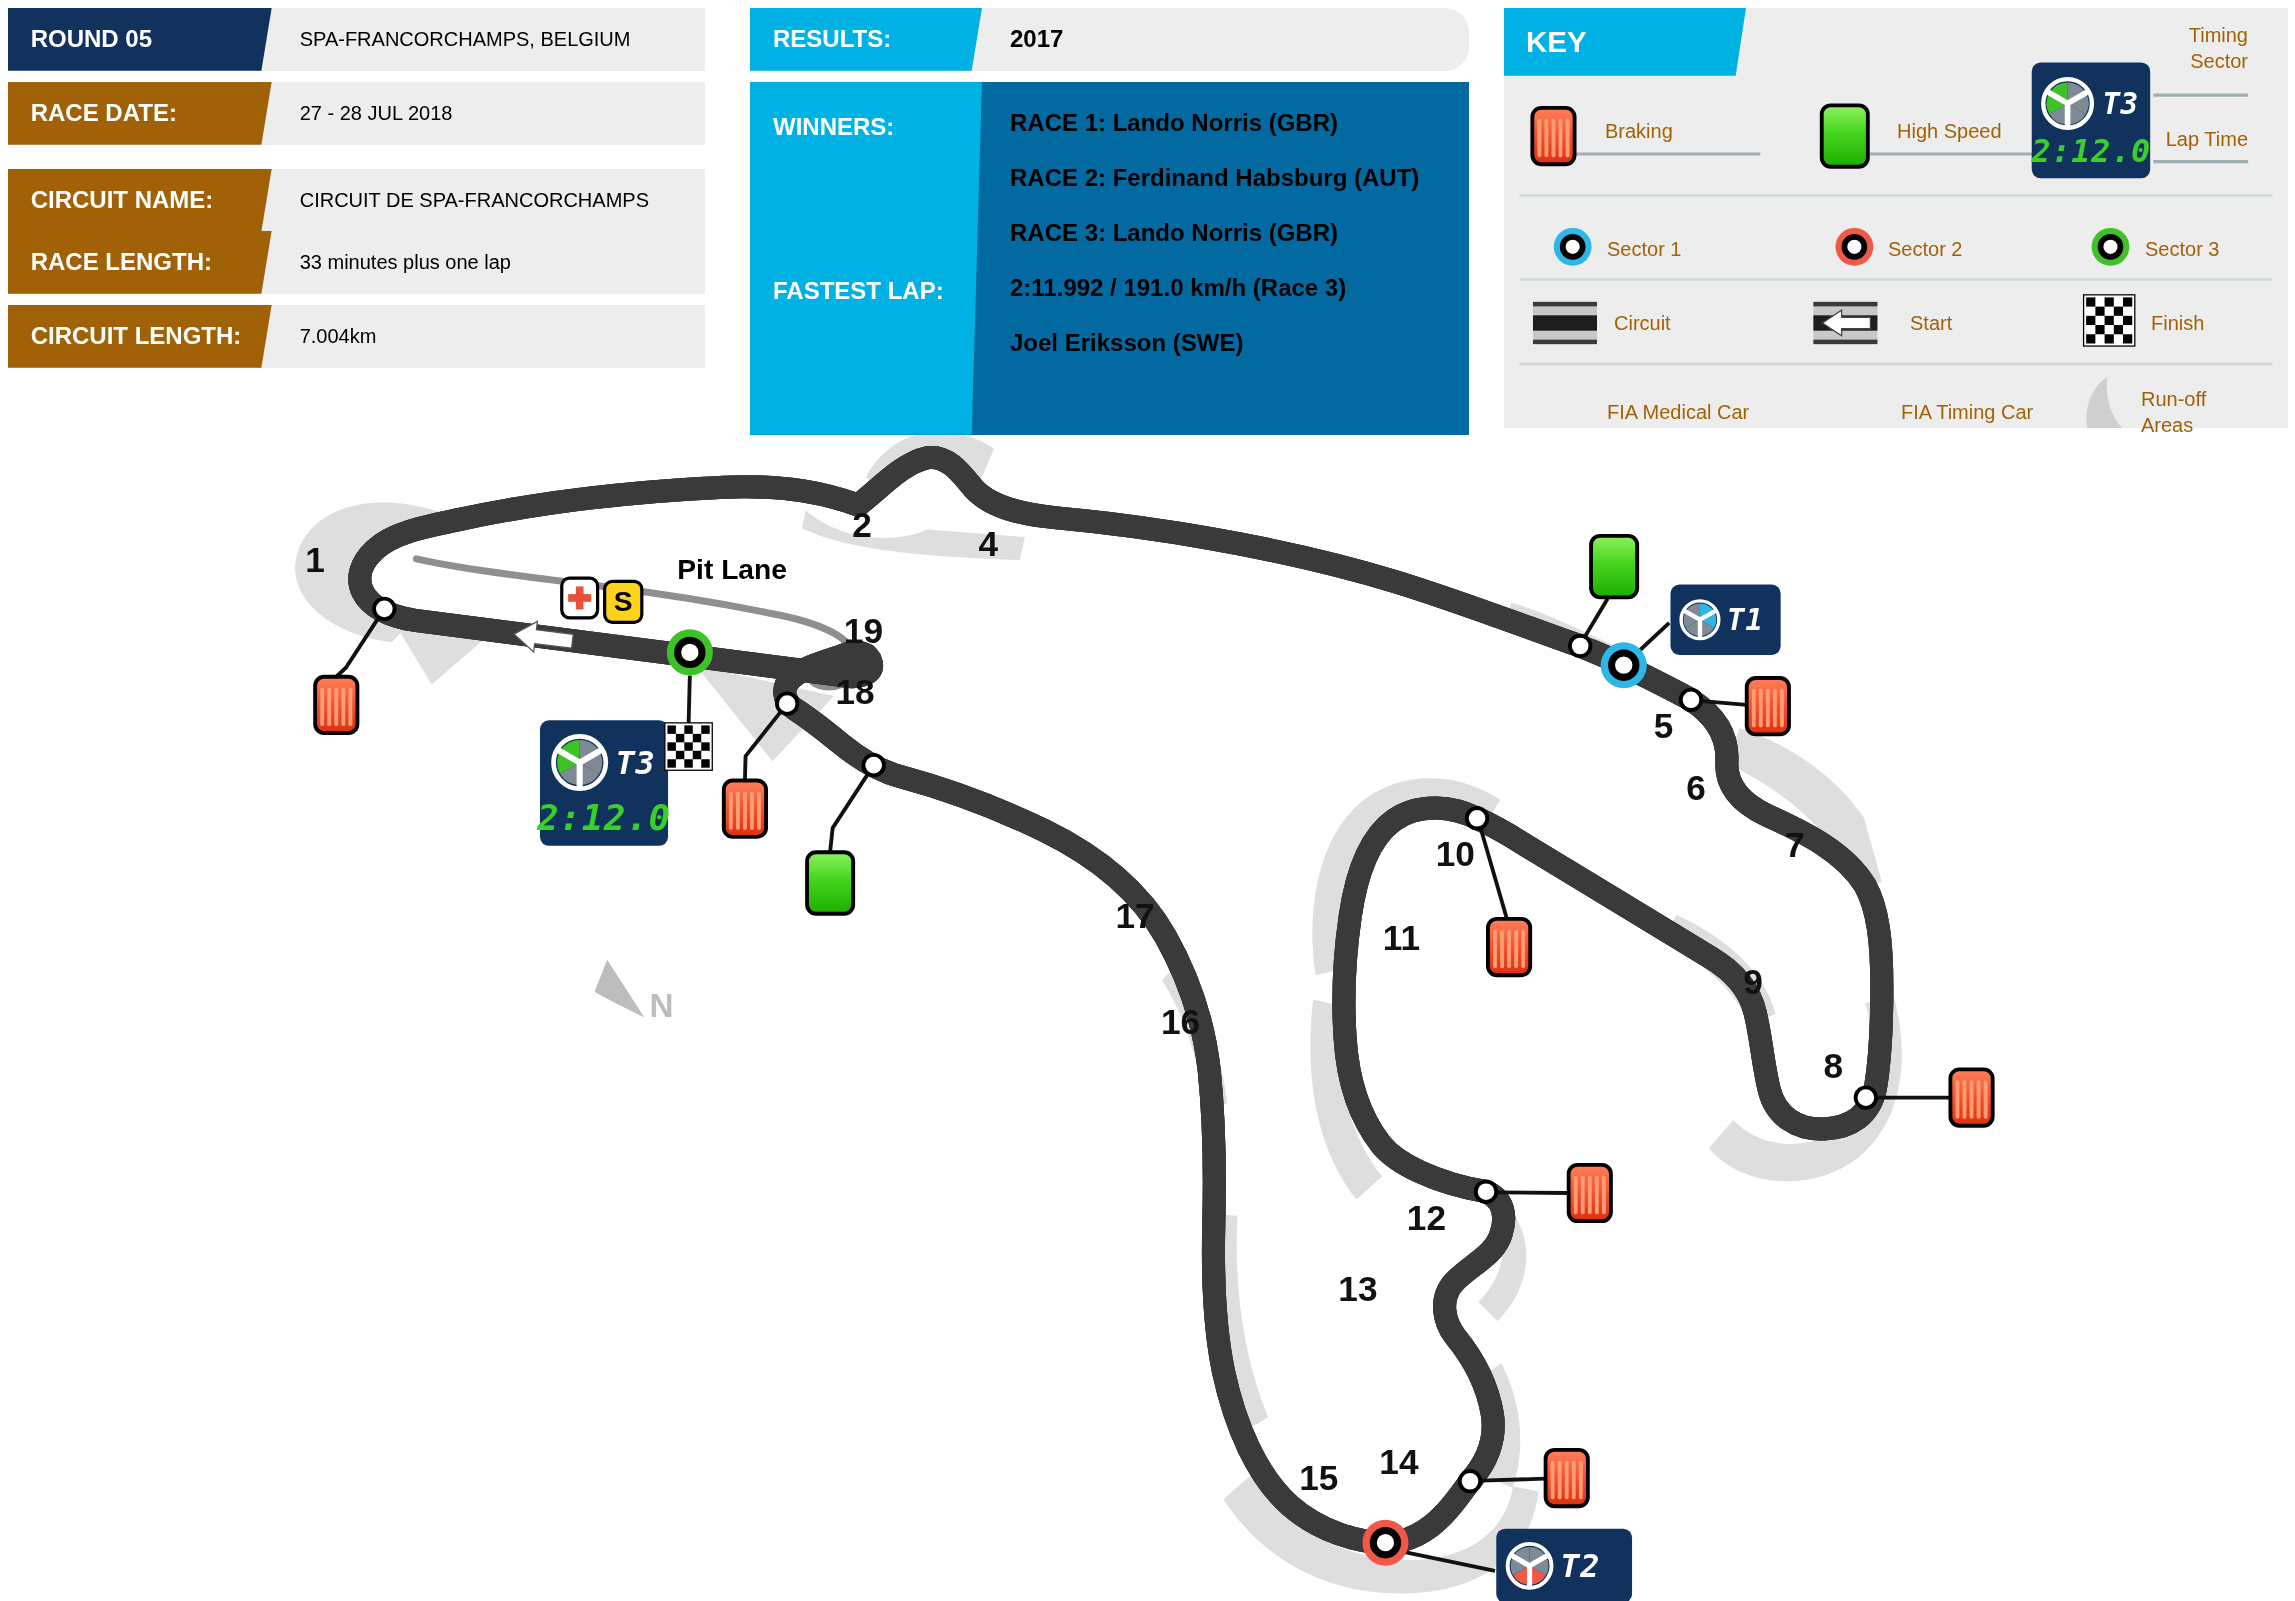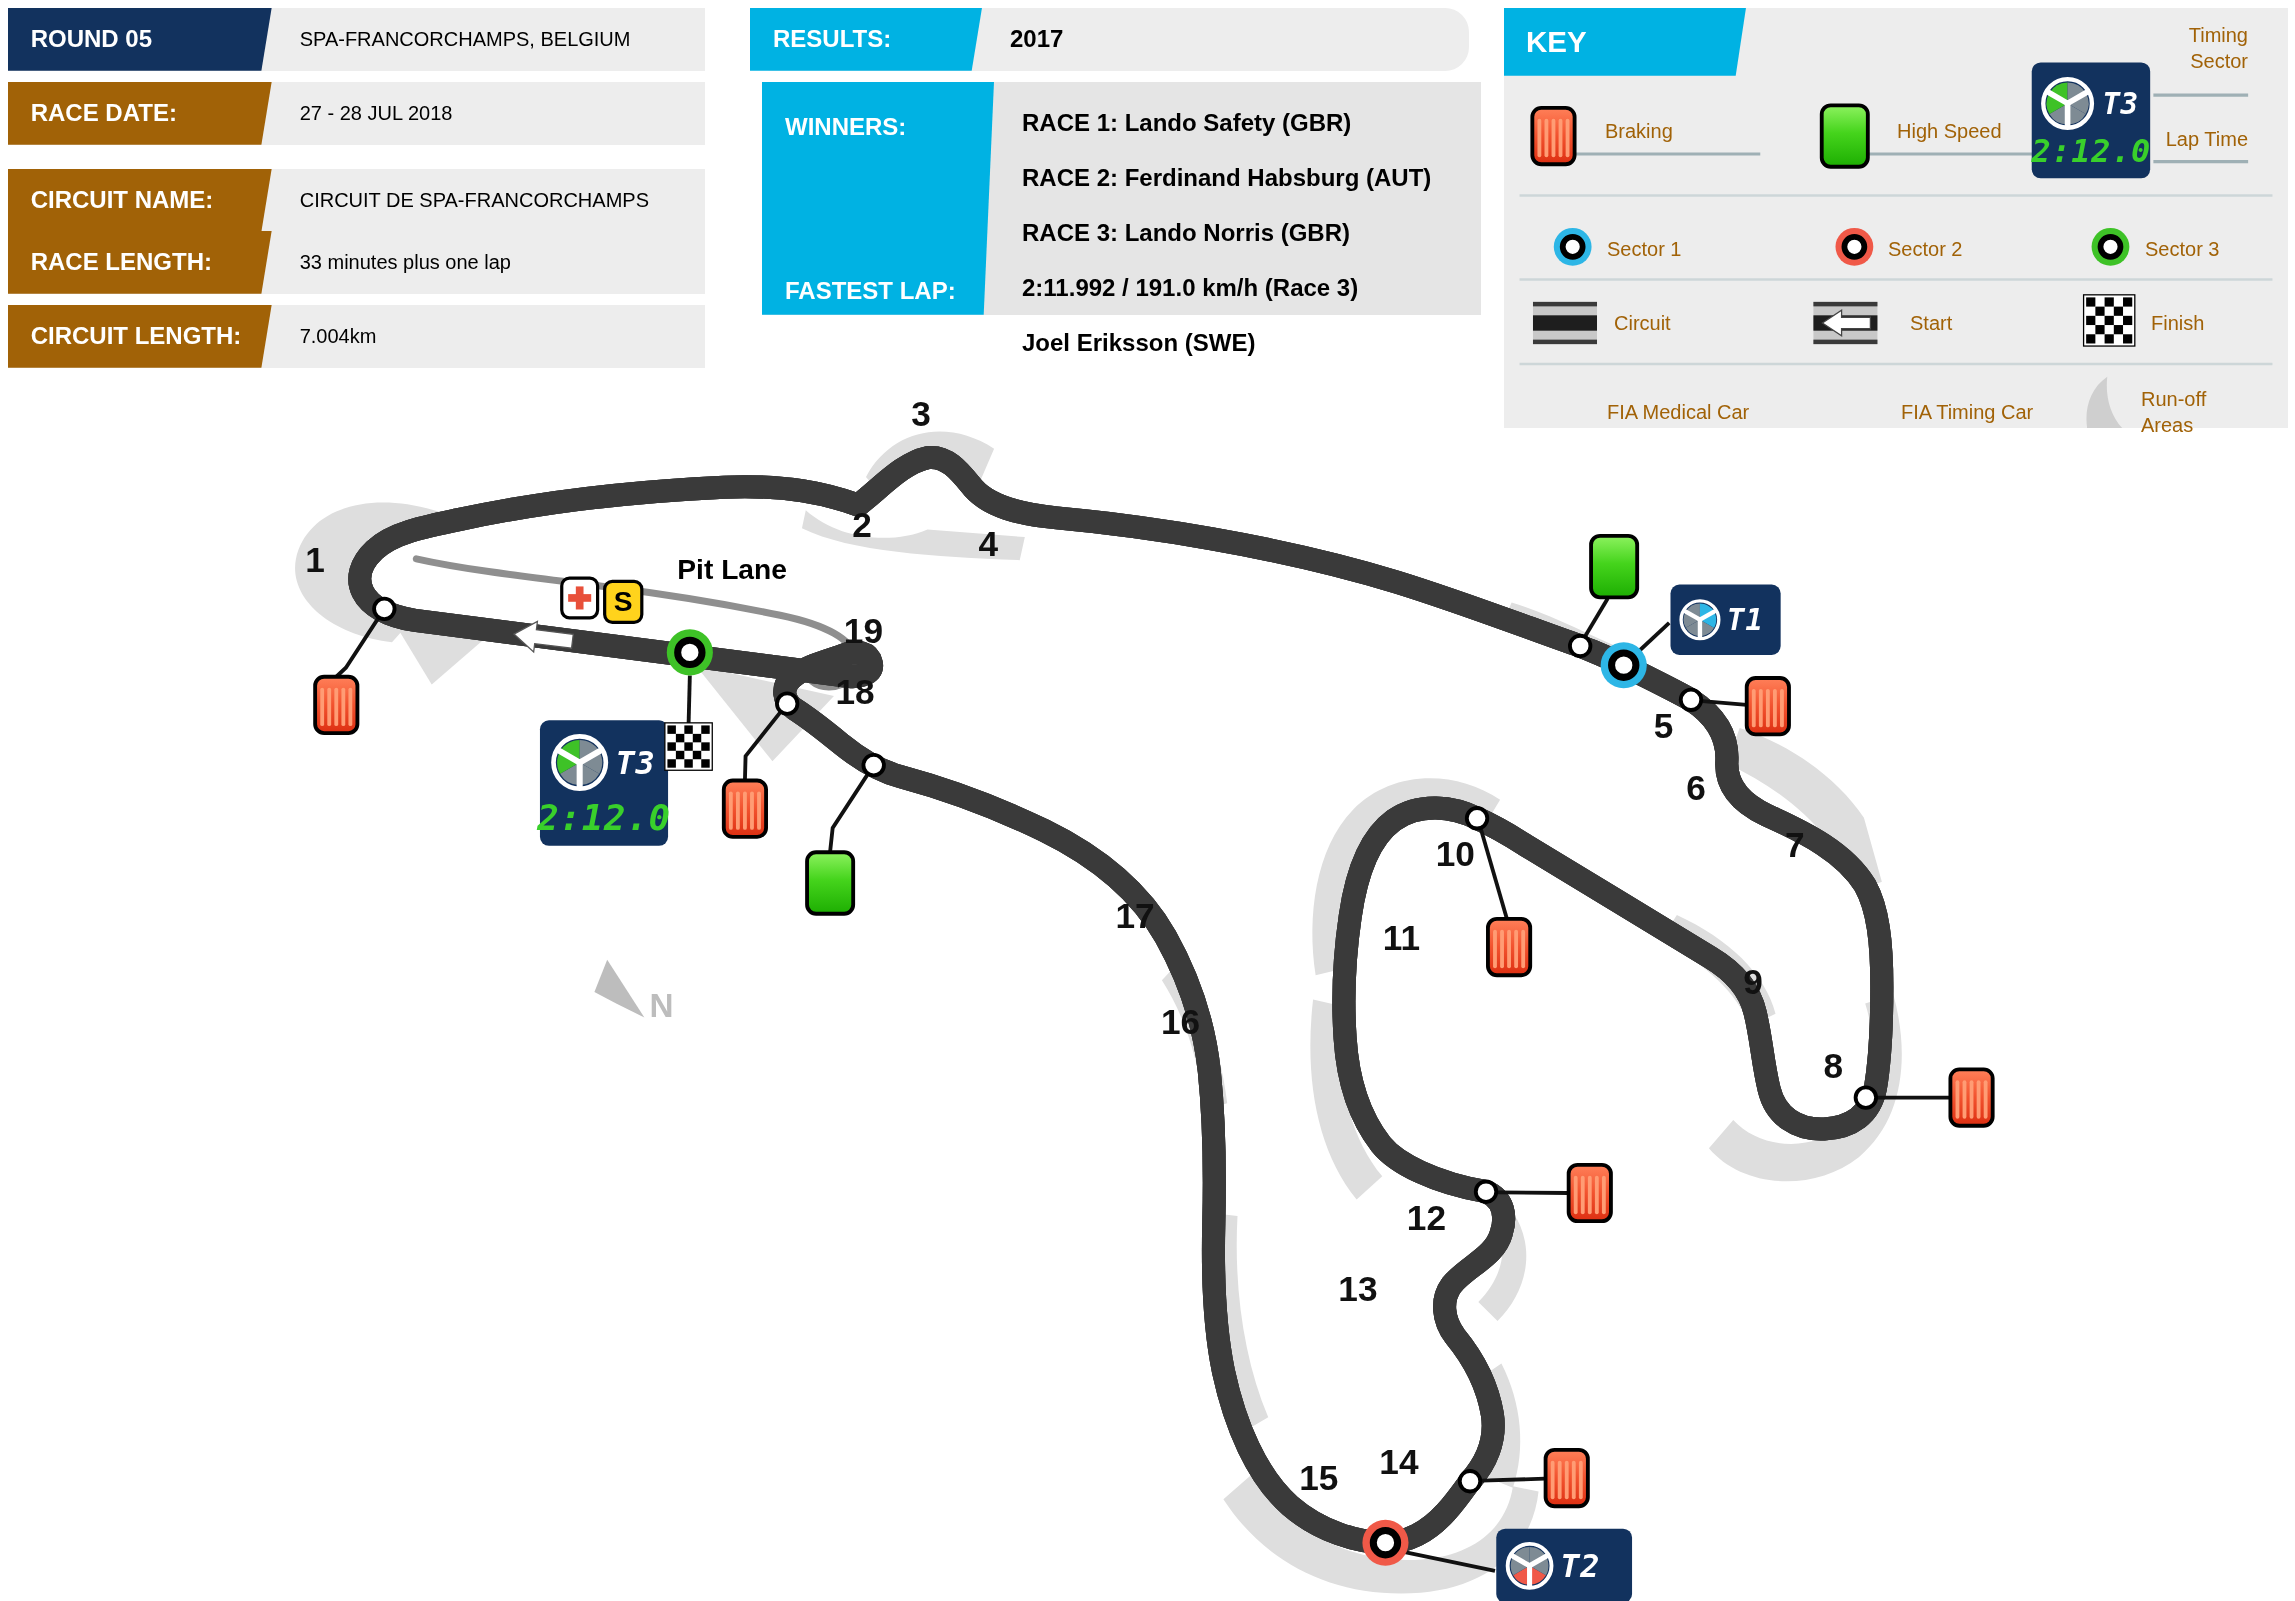--- a/index.html
+++ b/index.html
@@ -10,21 +10,21 @@
   .irow{position:absolute;left:0;width:697px;height:63px;background:#ededed;}
   .lab{position:absolute;left:0;top:0;height:100%;width:264px;display:flex;align-items:center;
        padding-left:23px;box-sizing:border-box;color:#fff;font-size:24px;font-weight:700;
        clip-path:polygon(0 0,100% 0,calc(100% - 10.3px) 100%,0 100%);}
   .lab.navy{background:#12325e;} .lab.cyan{background:#a16207;}
   .val{position:absolute;left:264px;top:0;right:0;height:100%;display:flex;align-items:center;
        padding-left:28px;color:#000000;font-size:20px;font-weight:400;}
   
   #results{position:absolute;left:750px;top:7.7px;width:719px;height:365px;}
   #results .hdr{position:absolute;left:0;top:0;width:100%;height:63px;background:#ededed;border-radius:24px;}
-  #results .body{position:absolute;left:12px;top:74px;width:100%;height:233px;background:#e5e5e5;}
+  #results .body{position:absolute;left:0;top:74px;width:100%;height:353px;background:#0369a1;}
   #results .cyancol{position:absolute;left:0;top:0;bottom:0;width:232px;background:#00b2e3;
        clip-path:polygon(0 0,100% 0,calc(100% - 10.3px) 100%,0 100%);}
   #results .rlab{position:absolute;left:23px;color:#fff;font-size:24px;font-weight:700;}
   #results .lines{position:absolute;left:260px;top:13px;right:6.4px;color:#000;font-size:24px;
        font-weight:700;line-height:55px;}
   
   #key{position:absolute;left:1504px;top:7.7px;width:784px;height:420px;background:#ededed;}
   #key .title{position:absolute;left:0;top:0;width:242px;height:68px;background:#00b2e3;color:#fff;
        font-size:29.5px;font-weight:700;display:flex;align-items:center;padding-left:22px;box-sizing:border-box;
        clip-path:polygon(0 0,100% 0,calc(100% - 10.3px) 100%,0 100%);}
@@ -308,21 +308,21 @@
     <div class="hdr">
       <div class="cyancol" style="width:232px;display:flex;align-items:center;padding-left:23px;box-sizing:border-box;color:#fff;font-size:24px;font-weight:700;">RESULTS:</div>
       <div style="position:absolute;left:260px;top:0;height:100%;display:flex;align-items:center;color:#000;font-size:24px;font-weight:700;">2017</div>
     </div>
     <div class="body">
       <div class="cyancol">
         <div class="rlab" style="top:31px">WINNERS:</div>
         <div class="rlab" style="top:195px">FASTEST LAP:</div>
       </div>
       <div class="lines">
-        <div>RACE 1: Lando Safety (GBR)</div>
+        <div>RACE 1: Lando Norris (GBR)</div>
         <div>RACE 2: Ferdinand Habsburg (AUT)</div>
         <div>RACE 3: Lando Norris (GBR)</div>
         <div>2:11.992 / 191.0 km/h (Race 3)</div>
         <div>Joel Eriksson (SWE)</div>
       </div>
     </div>
   </div>
 
   <div id="key">
     <svg id="keysvg" width="784" height="420" viewBox="0 0 1224 656" style="position:absolute;left:0;top:0;">

